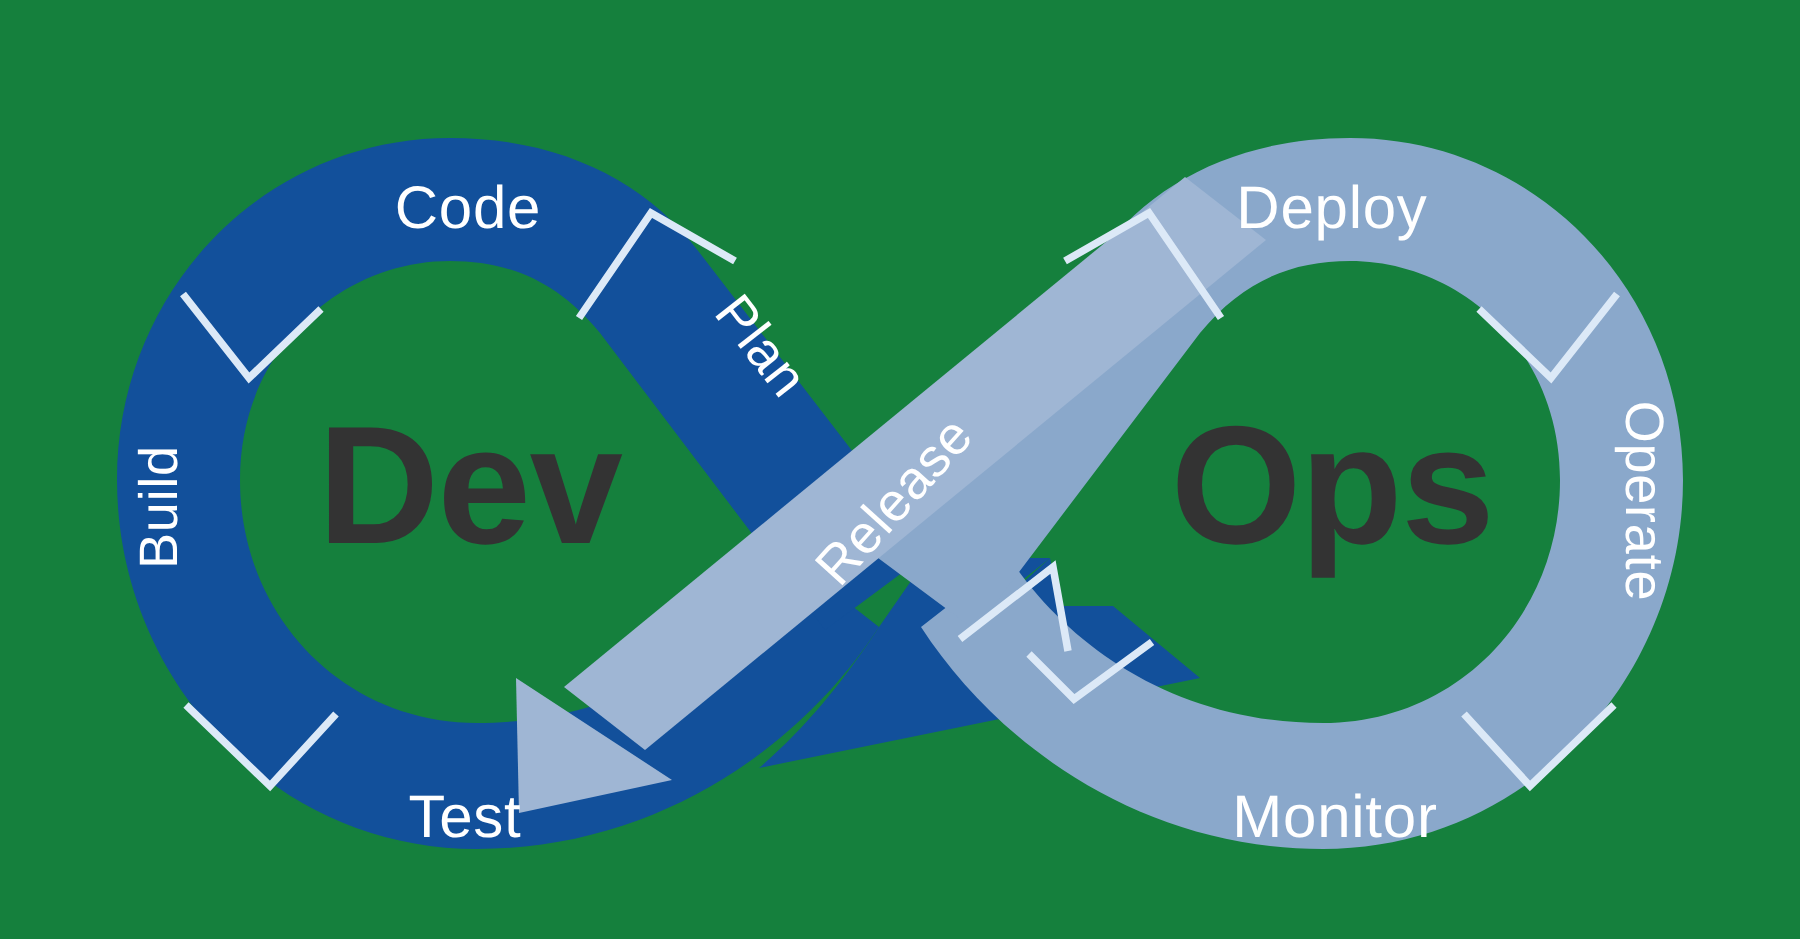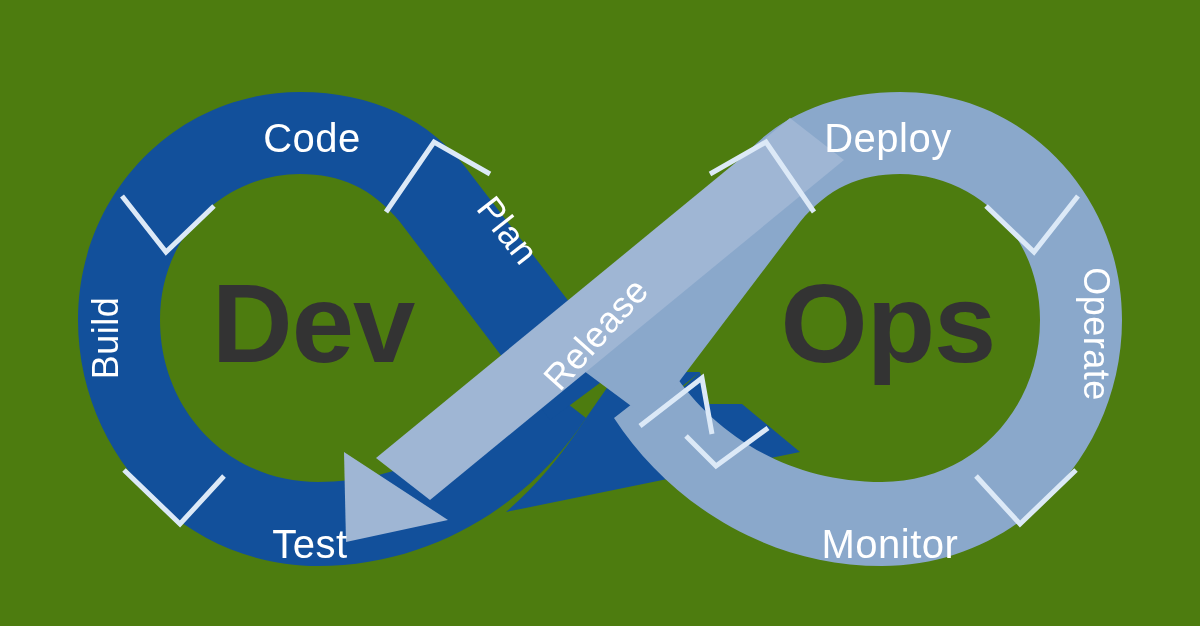--- a/index.html
+++ b/index.html
@@ -10,21 +10,21 @@
   body {
     width: 1200px;
     height: 630px;
     overflow: hidden;
     font-family: "Liberation Sans", sans-serif;
   }
   #stage {
     position: relative;
     width: 1200px;
     height: 626px;
-    background: #4d7c0f;
+    background: #15803d;
   }
   #loop-svg {
     position: absolute;
     left: 0;
     top: 0;
     width: 1200px;
     height: 630px;
     display: block;
   }
   .band-label {

